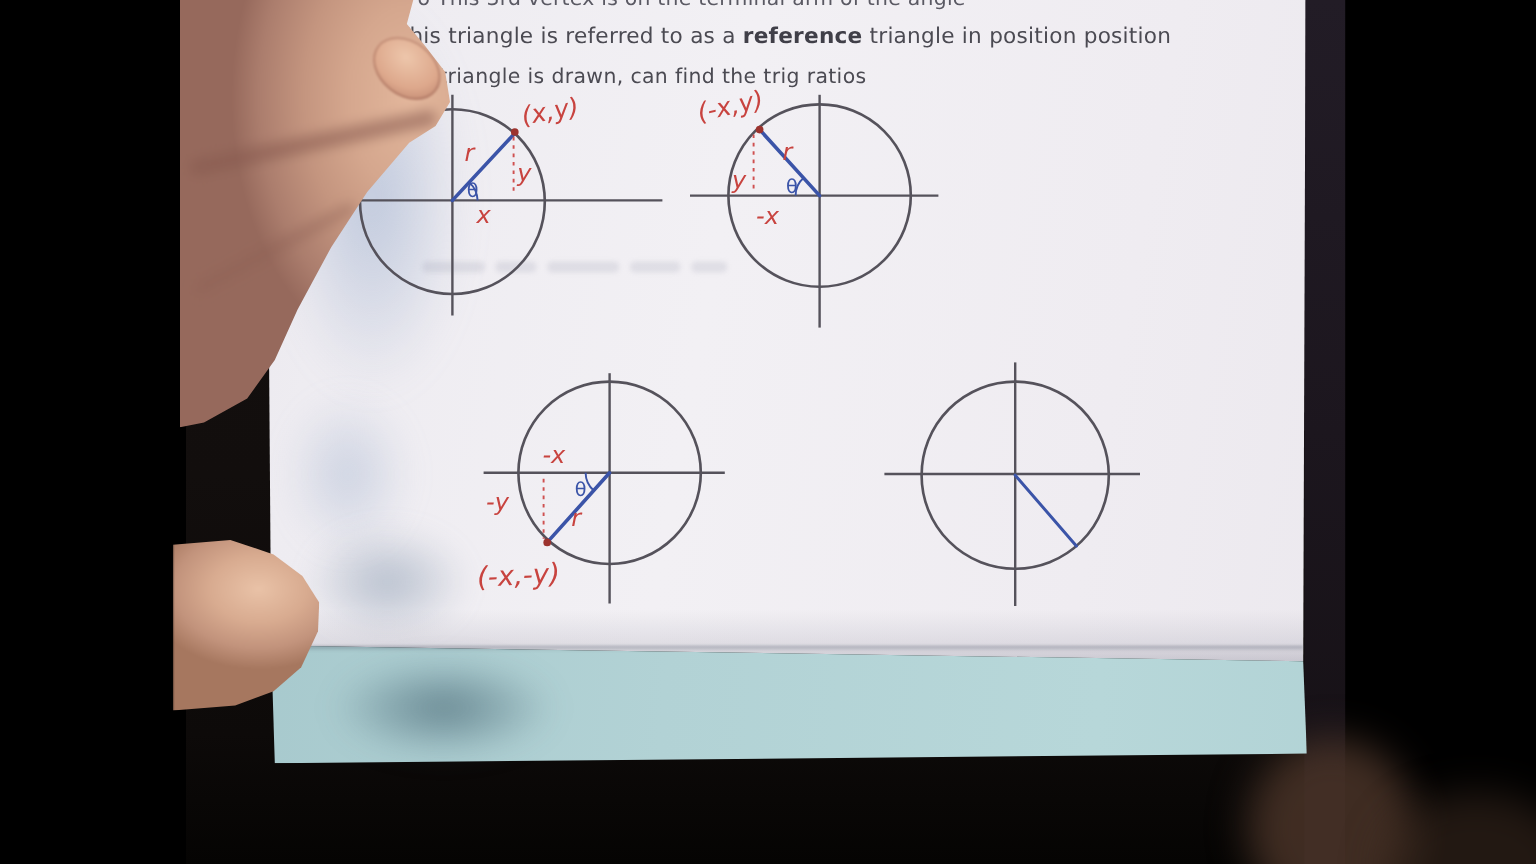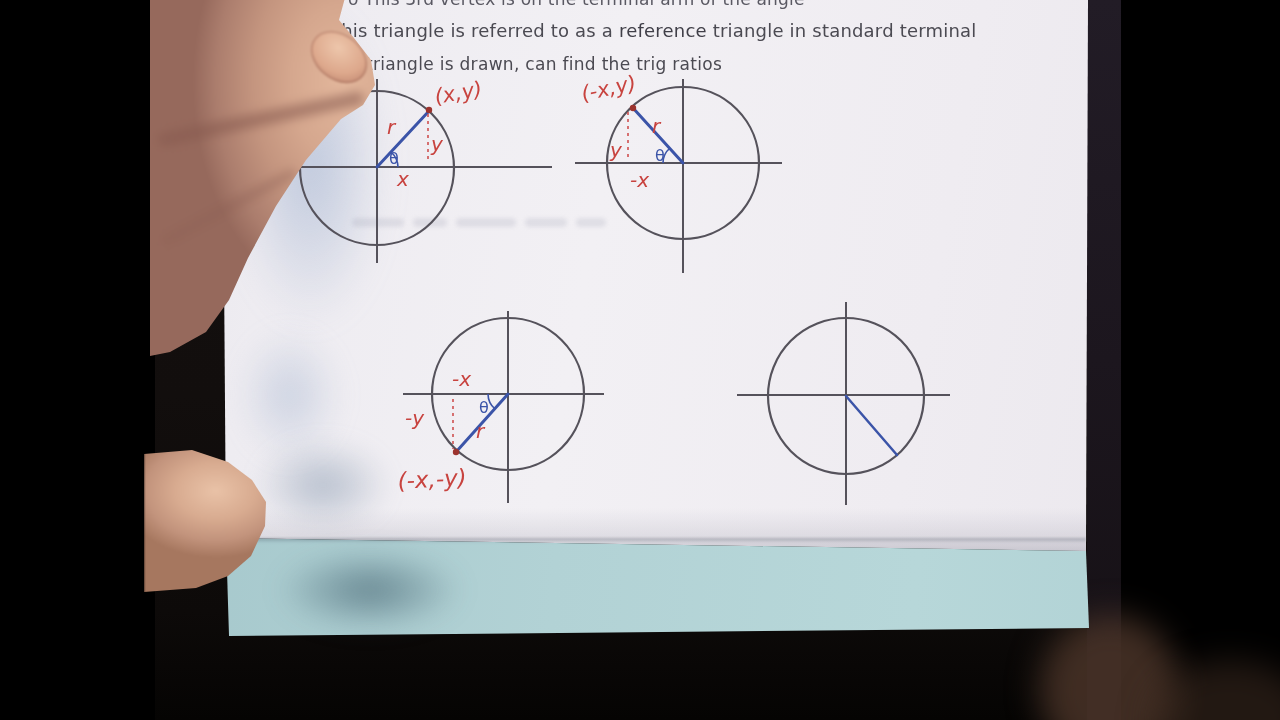--- a/index.html
+++ b/index.html
@@ -28,21 +28,21 @@
            background:radial-gradient(closest-side,rgba(112,134,160,0.45),rgba(112,134,160,0) 72%);}
   .paper-bottom-shade{left:222px;top:508px;width:866px;height:44px;
            background:linear-gradient(180deg,rgba(100,100,122,0) 0%,rgba(100,100,122,0.14) 70%,rgba(90,90,110,0.25) 100%);}
 
   
   .ink{color:#4b4a52;}
   .clipline{left:348px;top:0;width:560px;height:9px;overflow:hidden;}
   .clipline span{position:relative;top:-11px;display:block;font-size:17px;color:#5a5963;letter-spacing:.2px;white-space:nowrap;}
   .bullet{left:306px;top:22px;font-size:13px;color:#514f58;}
   .line1{left:330px;top:20px;font-size:18px;letter-spacing:.2px;white-space:nowrap;}
-  .line1 b{font-weight:400;color:#403f48;}
+  .line1 b{font-weight:700;color:#403f48;}
   .line2{left:366px;top:54px;font-size:17px;letter-spacing:.3px;white-space:nowrap;}
   .bleed{left:352px;top:212px;width:280px;height:14px;filter:blur(2px);opacity:.55;}
   .bleed i{display:inline-block;height:9px;border-radius:4px;background:rgba(128,134,156,0.30);margin-right:9px;}
 
   
   .folder{left:0;top:0;width:1280px;height:720px;
           clip-path:polygon(226px 538px,1086px 551px,1089px 628px,229px 636px);
           background:linear-gradient(95deg,#93b8bd 0%,#a7c9cd 18%,#b2d2d5 45%,#b7d7d9 72%,#aed0d3 100%);}
   .folder-shadow{left:245px;top:535px;width:250px;height:110px;border-radius:50%;filter:blur(12px);
           background:radial-gradient(closest-side,rgba(46,76,92,0.55),rgba(46,76,92,0) 75%);}
@@ -83,21 +83,21 @@
   <div class="abs paper">
     <div class="abs sh-hand"></div>
     <div class="abs sh-hand2"></div>
     <div class="abs sh-thumb"></div>
     <div class="abs paper-bottom-shade"></div>
 
     <div class="abs clipline">
       <span>o   This 3rd vertex is on the terminal arm of the angle</span>
     </div>
     <div class="abs bullet ink">•</div>
-    <div class="abs line1 ink"><span>This triangle is referred to as a </span><b>reference</b><span> triangle in standard terminal</span></div>
+    <div class="abs line1 ink"><span>This triangle is referred to as a </span><b>reference</b><span> triangle in position position</span></div>
     <div class="abs line2 ink">triangle is drawn, can find the trig ratios</div>
 
     <div class="abs bleed">
       <i style="width:52px"></i><i style="width:34px"></i><i style="width:60px"></i><i style="width:42px"></i><i style="width:30px"></i>
     </div>
 
     <svg class="abs" width="1280" height="720" viewBox="0 0 1280 720" style="left:0;top:0">
       <g stroke="#55525b" stroke-width="2" fill="none">
 
         <line x1="300" y1="167" x2="552" y2="167"></line>

